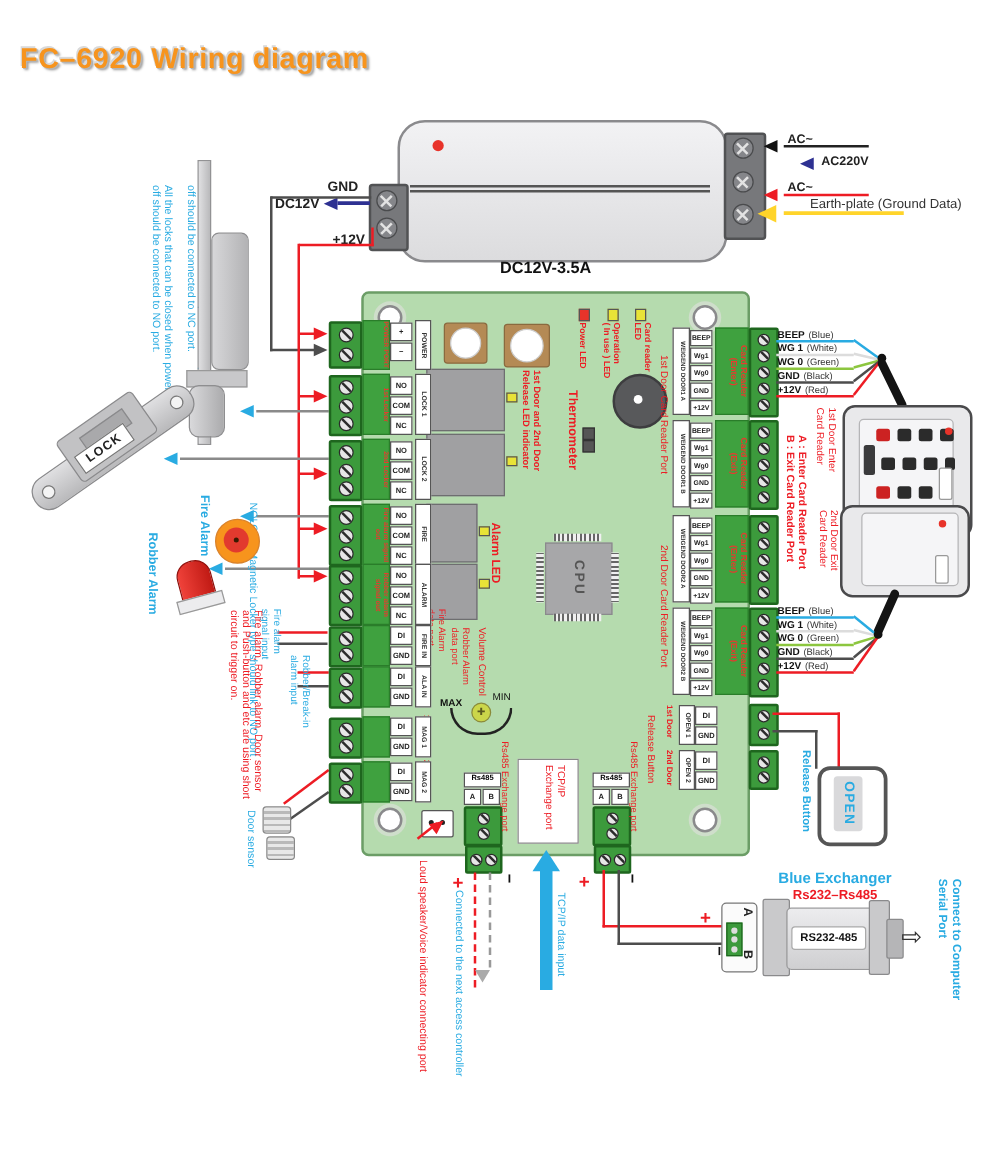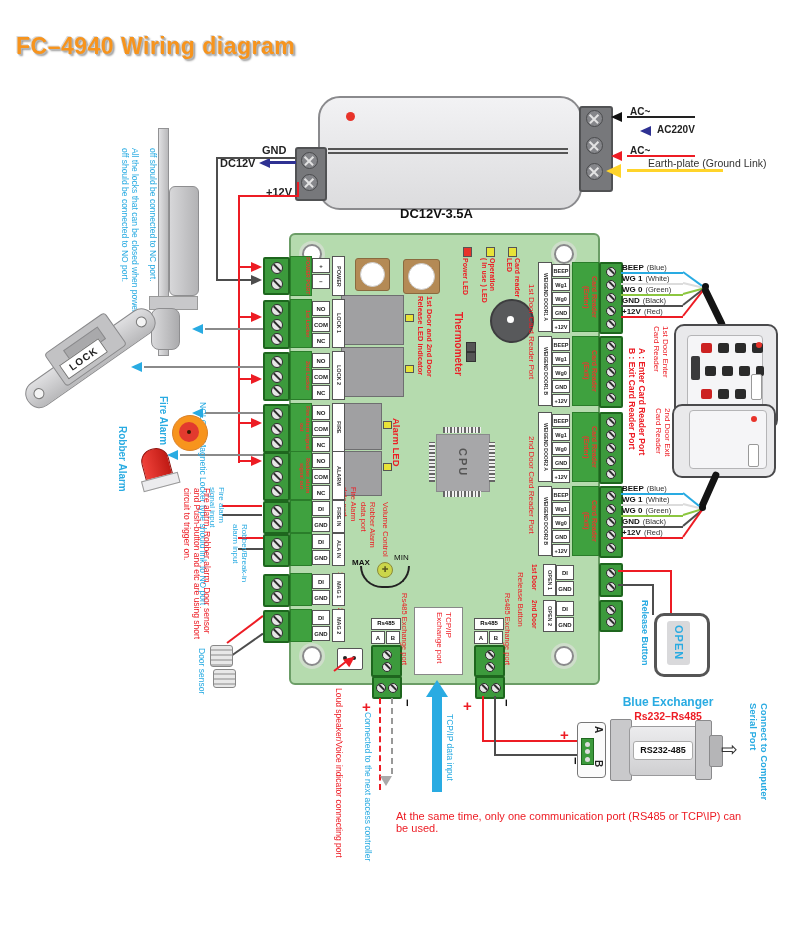--- a/index.html
+++ b/index.html
@@ -40,21 +40,21 @@
   .fan{position:absolute;height:2px;transform-origin:left center}
   .cable{position:absolute;height:7px;background:#141414;border-radius:4px;transform-origin:left center}
   .key{position:absolute;width:11px;height:10px;border-radius:2px;background:#2b2b2b}
   .dashv{position:absolute;width:0}
 </style>
 </head>
 <body>
 
 <div id="canvas">
 
-  <div class="abs title" style="left:16px;top:33px">FC–4940 Wiring diagram</div>
+  <div class="abs title" style="left:16px;top:33px">FC–6920 Wiring diagram</div>
 
   <div class="abs" style="left:318px;top:96px;width:260px;height:110px;border:2px solid #8a8a8d;border-radius:22px;background:linear-gradient(#f2f2f4,#dcdcde)"></div>
   <div class="abs" style="left:346px;top:112px;width:9px;height:9px;border-radius:50%;background:#e8332a"></div>
   <div class="w" style="left:328px;top:148px;width:240px;height:2px;background:#555"></div>
   <div class="w" style="left:328px;top:152px;width:240px;height:2px;background:#555"></div>
   <div class="abs" style="left:400px;top:206px;font-weight:bold;font-size:13px;color:#111">DC12V-3.5A</div>
 
   <div class="abs" style="left:579px;top:106px;width:30px;height:82px;background:#77787b;border:2px solid #515254;border-radius:3px"></div>
   <div class="xscrew" style="left:586px;top:110px"></div>
   <div class="xscrew" style="left:586px;top:137px"></div>
@@ -70,21 +70,21 @@
   <div class="lbl" style="left:266px;top:186px;font-weight:bold;font-size:11px">+12V</div>
 
   <div class="arr arr-l" style="left:611px;top:112px;color:#111"></div>
   <div class="w" style="left:627px;top:116px;width:68px;height:2px;background:#222"></div>
   <div class="lbl" style="left:630px;top:106px;font-weight:bold;font-size:10px">AC~</div>
   <div class="arr arr-l" style="left:640px;top:126px;color:#2e3192"></div>
   <div class="lbl" style="left:657px;top:124px;font-weight:bold;font-size:10px">AC220V</div>
   <div class="arr arr-l" style="left:611px;top:151px;color:#ed1c24"></div>
   <div class="w" style="left:627px;top:155px;width:68px;height:2px;background:#ed1c24"></div>
   <div class="lbl" style="left:630px;top:145px;font-weight:bold;font-size:10px">AC~</div>
-  <div class="lbl" style="left:648px;top:157px;font-size:10.5px;color:#333">Earth-plate (Ground Link)</div>
+  <div class="lbl" style="left:648px;top:157px;font-size:10.5px;color:#333">Earth-plate (Ground Data)</div>
   <div class="arr arr-l" style="left:606px;top:164px;color:#ffd42a;border-width:7px 15px 7px 0"></div>
   <div class="w" style="left:627px;top:169px;width:96px;height:3px;background:#ffd42a"></div>
 
   <div class="w" style="left:217px;top:157px;width:80px;height:2px"></div>
   <div class="w" style="left:216px;top:157px;width:2px;height:124px"></div>
   <div class="w" style="left:216px;top:279px;width:36px;height:2px"></div>
   <div class="arr arr-r" style="left:251px;top:275px;color:#4d4d4d"></div>
   <div class="w" style="left:297px;top:182px;width:2px;height:15px;background:#ed1c24"></div>
   <div class="w" style="left:239px;top:195px;width:60px;height:2px;background:#ed1c24"></div>
   <div class="w" style="left:238px;top:195px;width:2px;height:268px;background:#ed1c24"></div>
@@ -638,15 +638,14 @@
   <div class="abs" style="left:629px;top:726px;width:68px;height:48px;background:linear-gradient(#ececee,#cfcfd1);border:1px solid #9a9a9c;border-radius:4px"></div>
   <div class="abs" style="left:633px;top:741px;width:58px;height:17px;background:#fff;border:1px solid #aaa;border-radius:3px;font-weight:bold;font-size:9px;text-align:center;line-height:17px;color:#111">RS232-485</div>
   <div class="abs" style="left:695px;top:720px;width:15px;height:58px;background:#c9c9cb;border:1px solid #8a8a8c;border-radius:2px"></div>
   <div class="abs" style="left:709px;top:735px;width:12px;height:30px;background:#b5b5b7;border:1px solid #8a8a8c;border-radius:2px"></div>
   <div class="abs" style="left:721px;top:737px;font-size:20px;color:#333">⇨</div>
   <div class="abs vt blue" style="left:745px;top:703px;width:24px;height:115px;font-weight:bold;font-size:9.5px">
     <div>Connect to Computer</div>
     <div>Serial Port</div>
   </div>
 
-  <div class="abs red" style="left:396px;top:810px;width:360px;font-size:11px">At the same time, only one communication port (RS485 or TCP\IP) can be used.</div>
 
 </div>
 
 </body></html>

